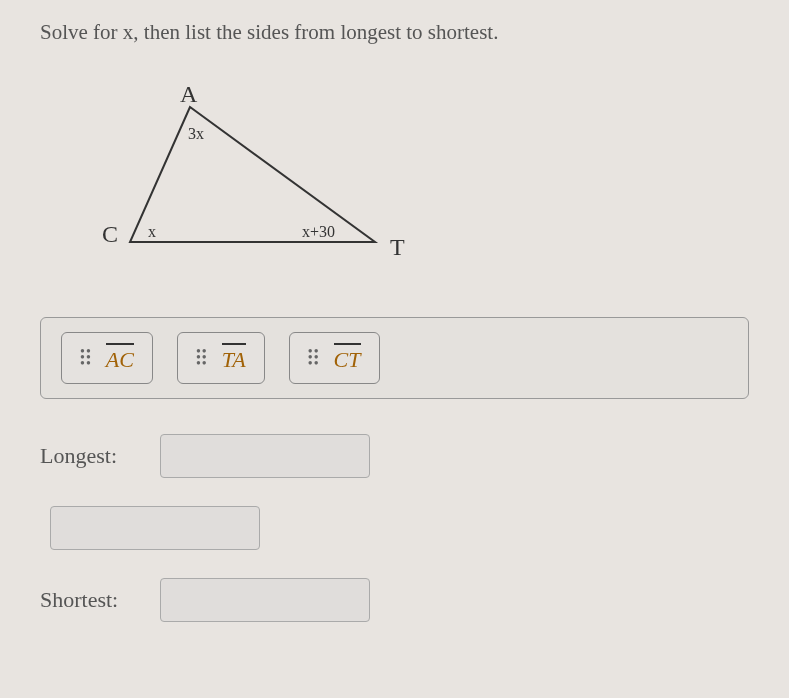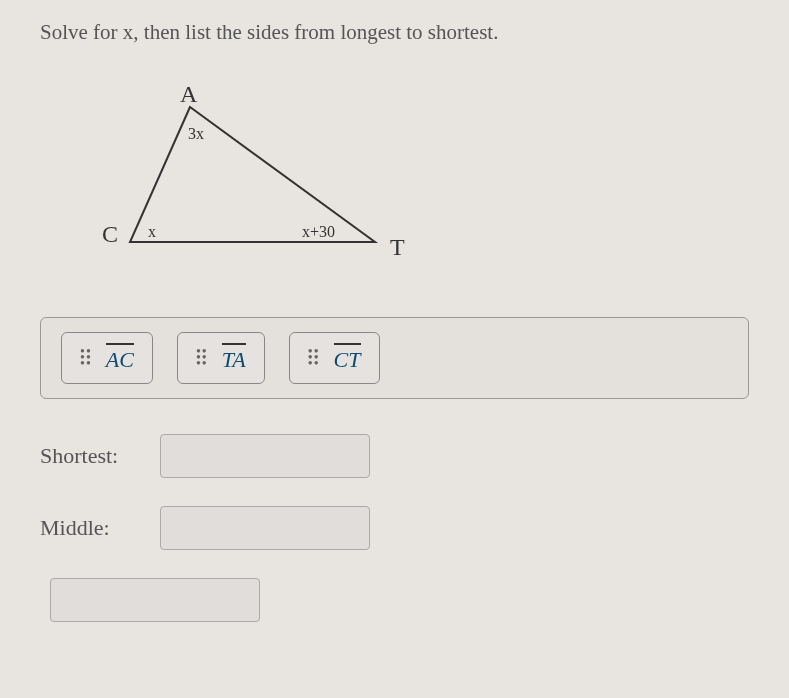--- a/index.html
+++ b/index.html
@@ -62,21 +62,21 @@
       font-size: 14px;
       letter-spacing: 1px;
       line-height: 6px;
     }
     .choice-text {
       display: inline-block;
       vertical-align: middle;
       font-family: 'Times New Roman', serif;
       font-size: 22px;
       font-style: italic;
-      color: #0c4a6e;
+      color: #a16207;
       border-top: 2px solid #333;
       padding-top: 2px;
     }
     .answer-row {
       display: flex;
       align-items: center;
       margin-bottom: 28px;
     }
     .answer-label {
       font-size: 22px;
@@ -118,24 +118,24 @@
     <span class="drag-handle">••<br>••<br>••</span>
     <span class="choice-text">TA</span>
   </div>
   <div class="choice-item">
     <span class="drag-handle">••<br>••<br>••</span>
     <span class="choice-text">CT</span>
   </div>
 </div>
 
 <div class="answer-row">
-  <div class="answer-label">Shortest:</div>
-  <div class="answer-slot"></div>
-</div>
-
-<div class="answer-row">
-  <div class="answer-label">Middle:</div>
+  <div class="answer-label">Longest:</div>
   <div class="answer-slot"></div>
 </div>
 
 <div class="answer-row">
   <div class="answer-slot"></div>
 </div>
 
+<div class="answer-row">
+  <div class="answer-label">Shortest:</div>
+  <div class="answer-slot"></div>
+</div>
+
 </body></html>

